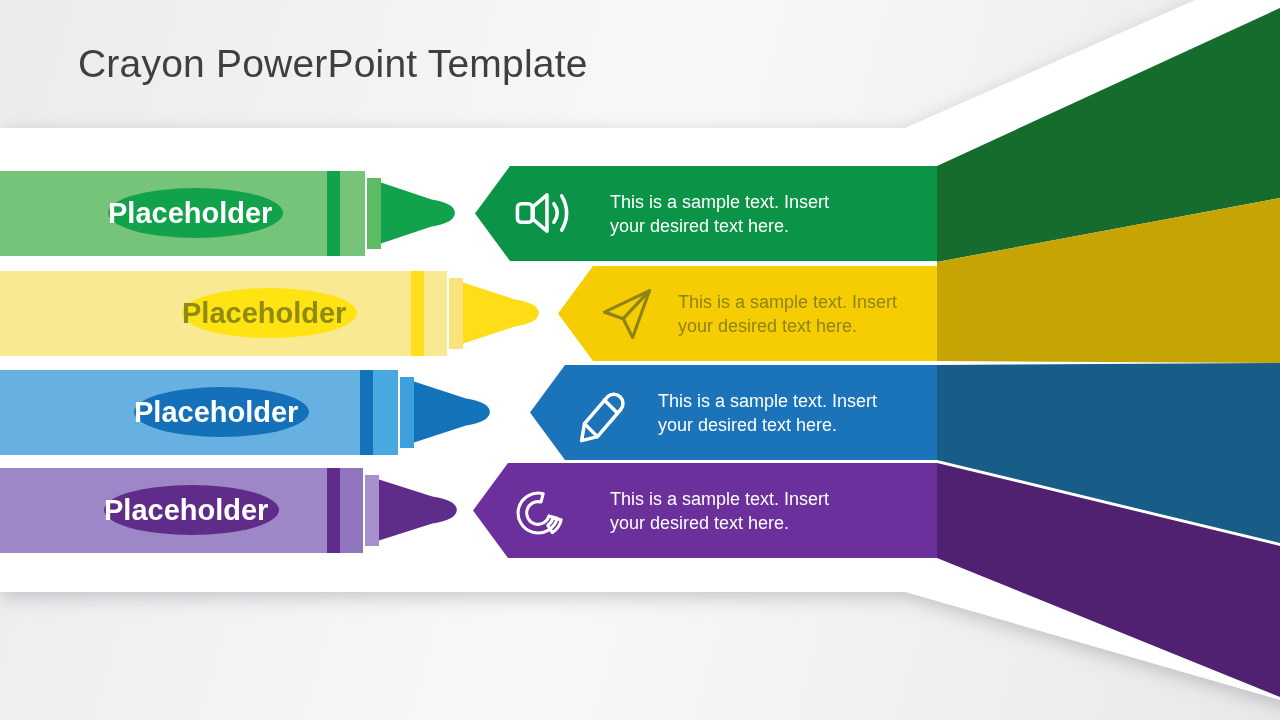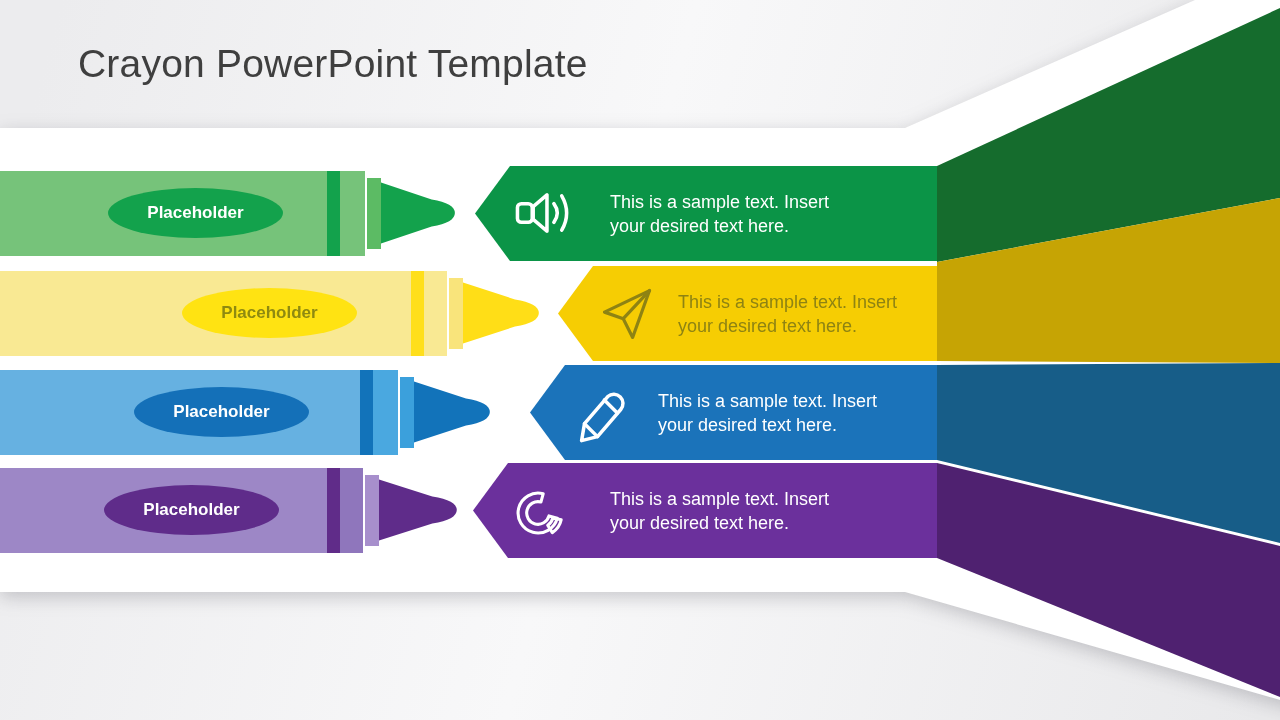--- a/index.html
+++ b/index.html
@@ -26,21 +26,21 @@
   .btxt{position:absolute;top:24px;color:var(--banner-text);font-size:18px;line-height:24px;white-space:nowrap;}
   
   .crayon{position:absolute;left:0;height:85px;width:560px;}
   .c-body,.c-stripe,.c-mid{position:absolute;top:0;height:85px;}
   .c-body{left:0;background:var(--body);}
   .c-stripe{background:var(--stripe);}
   .c-mid{background:var(--mid);}
   .c-cap{position:absolute;top:7px;height:71px;background:var(--cap);}
   .c-cone{position:absolute;top:11px;height:62px;fill:var(--tip);}
   .c-ellipse{position:absolute;top:17px;height:50px;border-radius:50%;background:var(--ellipse);
-      color:var(--label-text);font-size:17px;font-weight:bold;text-align:center;line-height:50px;}
+      color:var(--label-text);font-size:29px;font-weight:bold;text-align:left;line-height:50px;}
 </style>
 </head>
 <body>
 
 <div class="stage">
 
   <div class="shadow-wrap">
     <div class="white-band"></div>
   </div>
 

